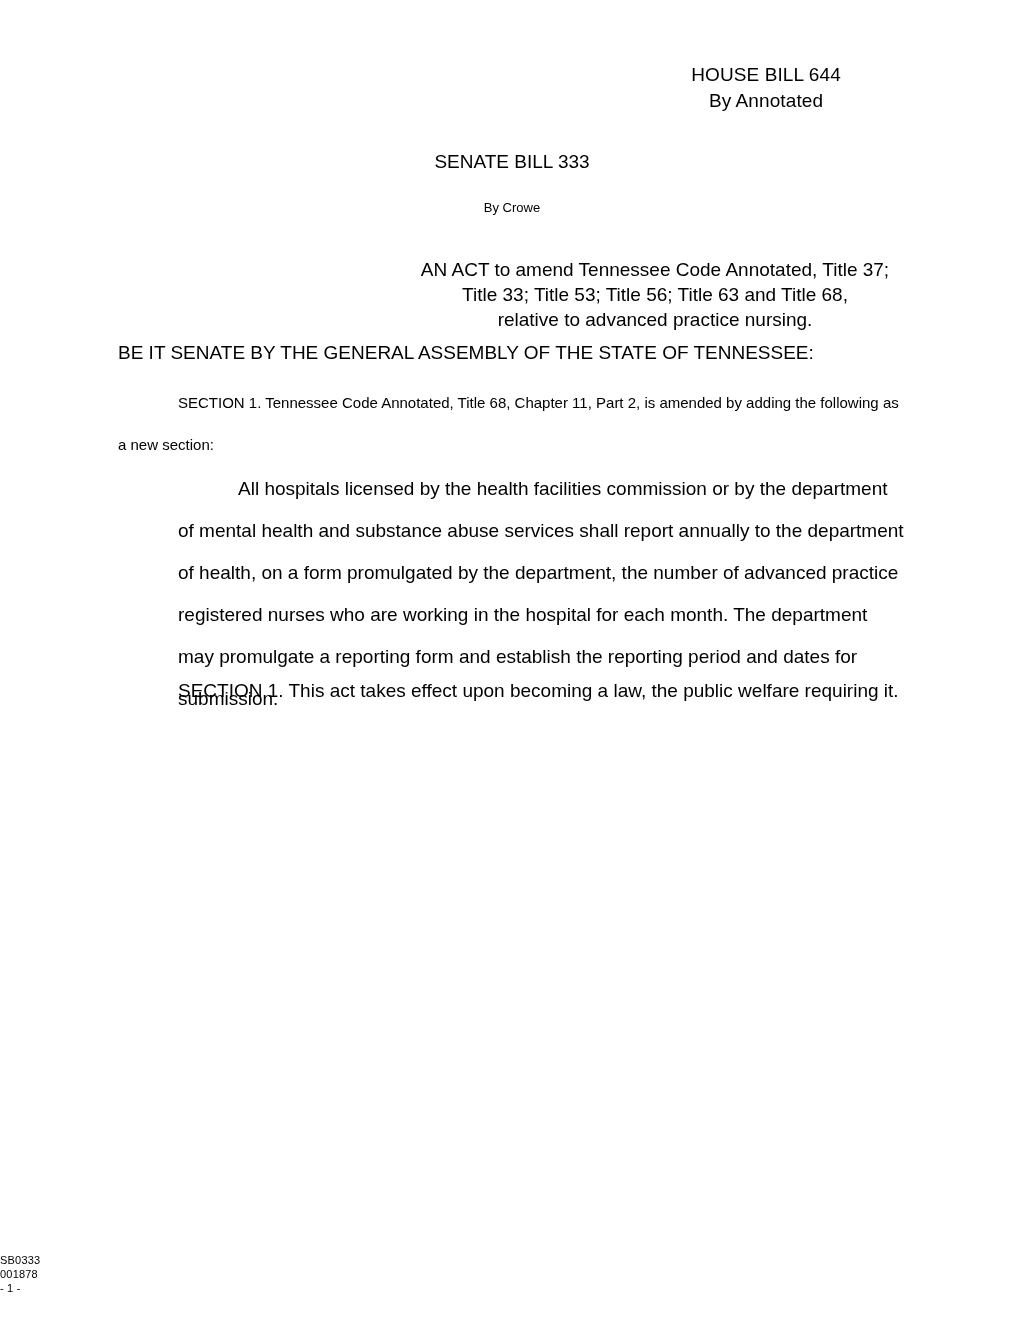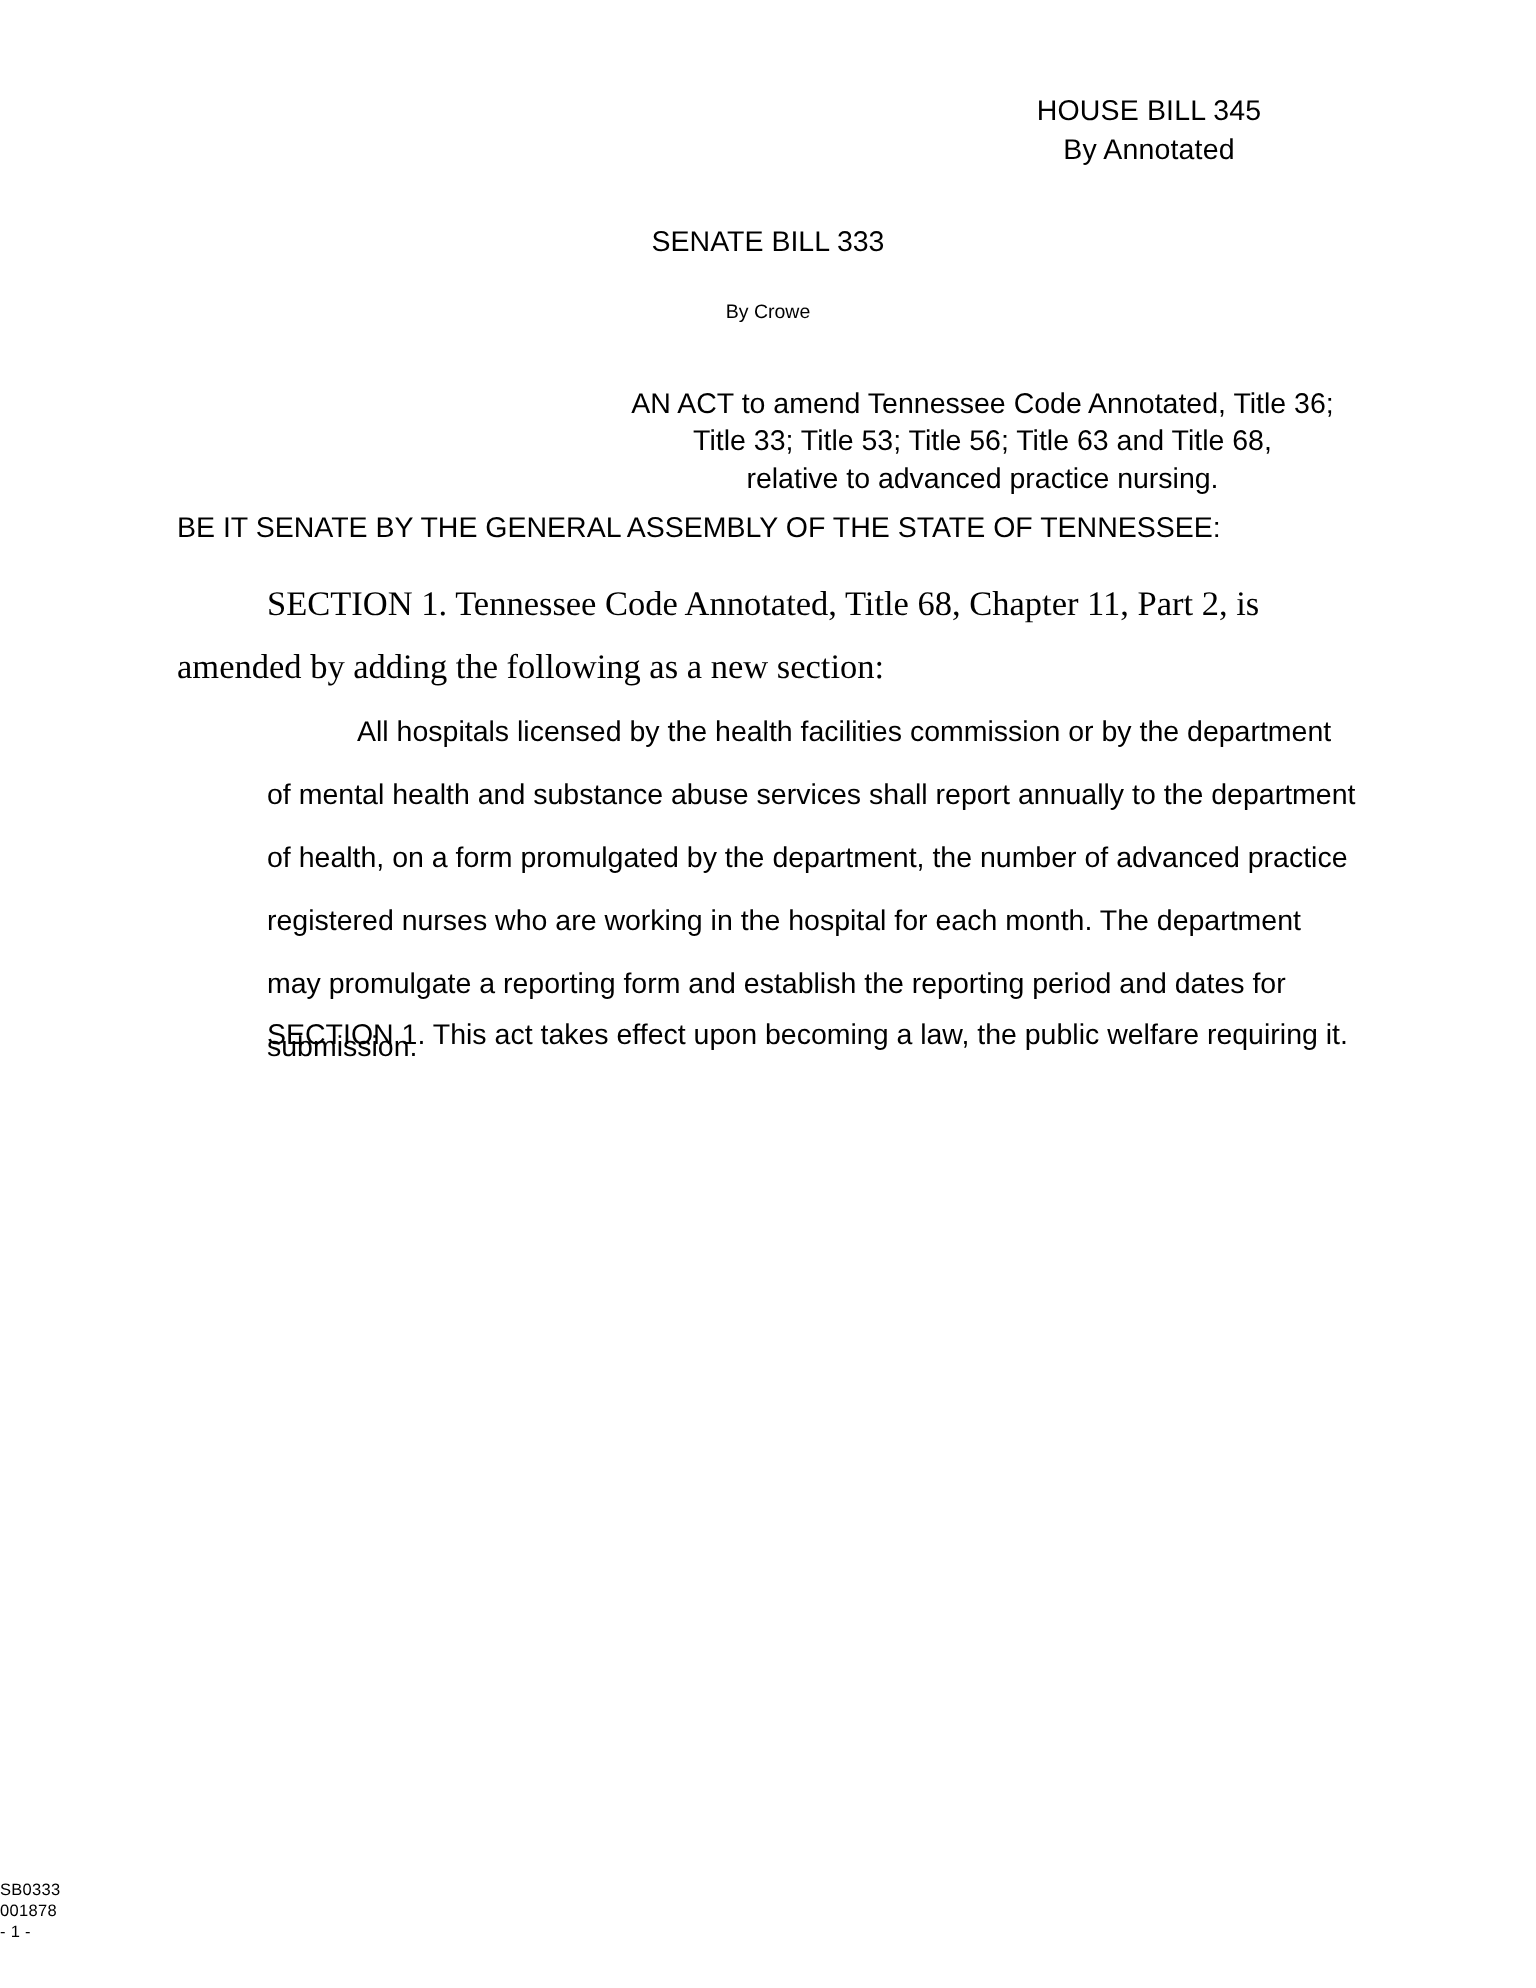--- a/index.html
+++ b/index.html
@@ -75,24 +75,23 @@
     line-height: 26px;
     white-space: nowrap;
   }
 
   
   .section-one {
     position: absolute;
     top: 382px;
     left: 118px;
     width: 790px;
-    font-size: 23px;
+    font-size: 15px;
     line-height: 42px;
     text-indent: 60px;
-    font-family: Liberation Serif, serif;
   }
 
   
   .new-section-block {
     position: absolute;
     top: 468px;
     left: 178px;
     width: 730px;
     font-size: 19px;
     line-height: 42px;
@@ -121,29 +120,29 @@
     line-height: 14px;
   }
   .footer div { letter-spacing: 0.2px; }
 </style>
 </head>
 <body>
 
 <div class="page">
 
   <div class="house-header">
-    <div>HOUSE BILL 345</div>
+    <div>HOUSE BILL 644</div>
     <div>By Annotated</div>
   </div>
 
   <div class="senate-title">SENATE BILL 333</div>
   <div class="senate-sponsor">By Crowe</div>
 
   <div class="act-caption">
-    <div>AN ACT to amend Tennessee Code Annotated, Title 36;</div>
+    <div>AN ACT to amend Tennessee Code Annotated, Title 37;</div>
     <div>Title 33; Title 53; Title 56; Title 63 and Title 68,</div>
     <div>relative to advanced practice nursing.</div>
   </div>
 
   <div class="enacting-clause">BE IT SENATE BY THE GENERAL ASSEMBLY OF THE STATE OF TENNESSEE:</div>
 
   <div class="section-one">SECTION 1.  Tennessee Code Annotated, Title 68, Chapter 11, Part 2, is amended by adding the following as a new section:</div>
 
   <div class="new-section-block">All hospitals licensed by the health facilities commission or by the department of mental health and substance abuse services shall report annually to the department of health, on a form promulgated by the department, the number of advanced practice registered nurses who are working in the hospital for each month.  The department may promulgate a reporting form and establish the reporting period and dates for submission.</div>
 

